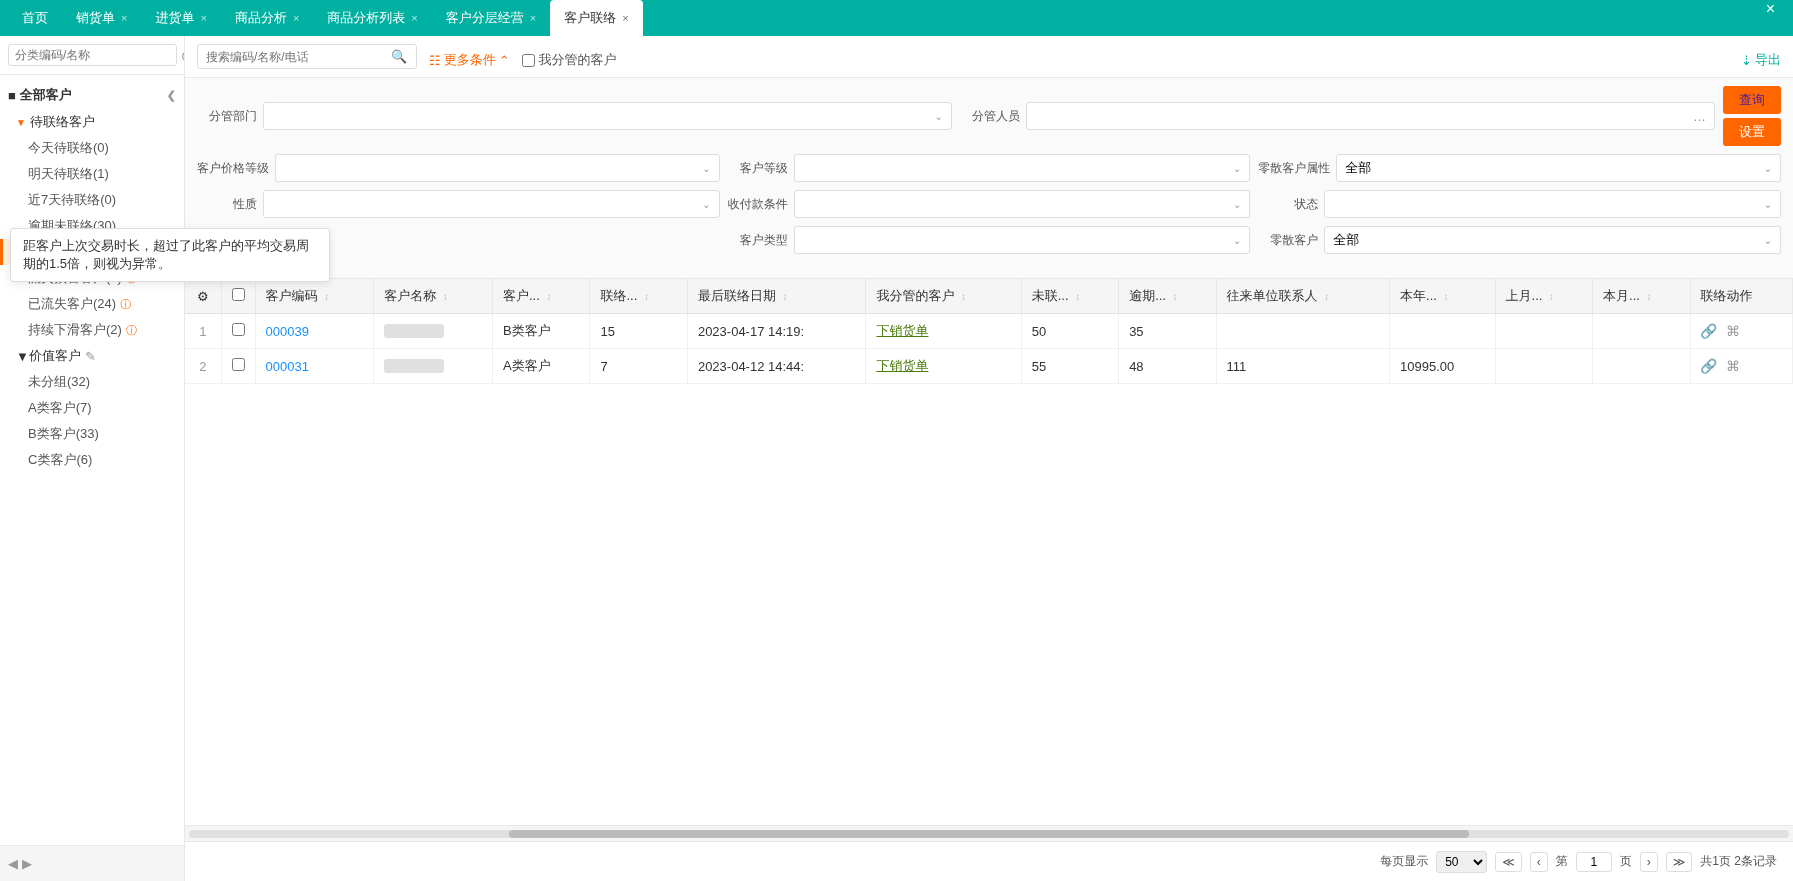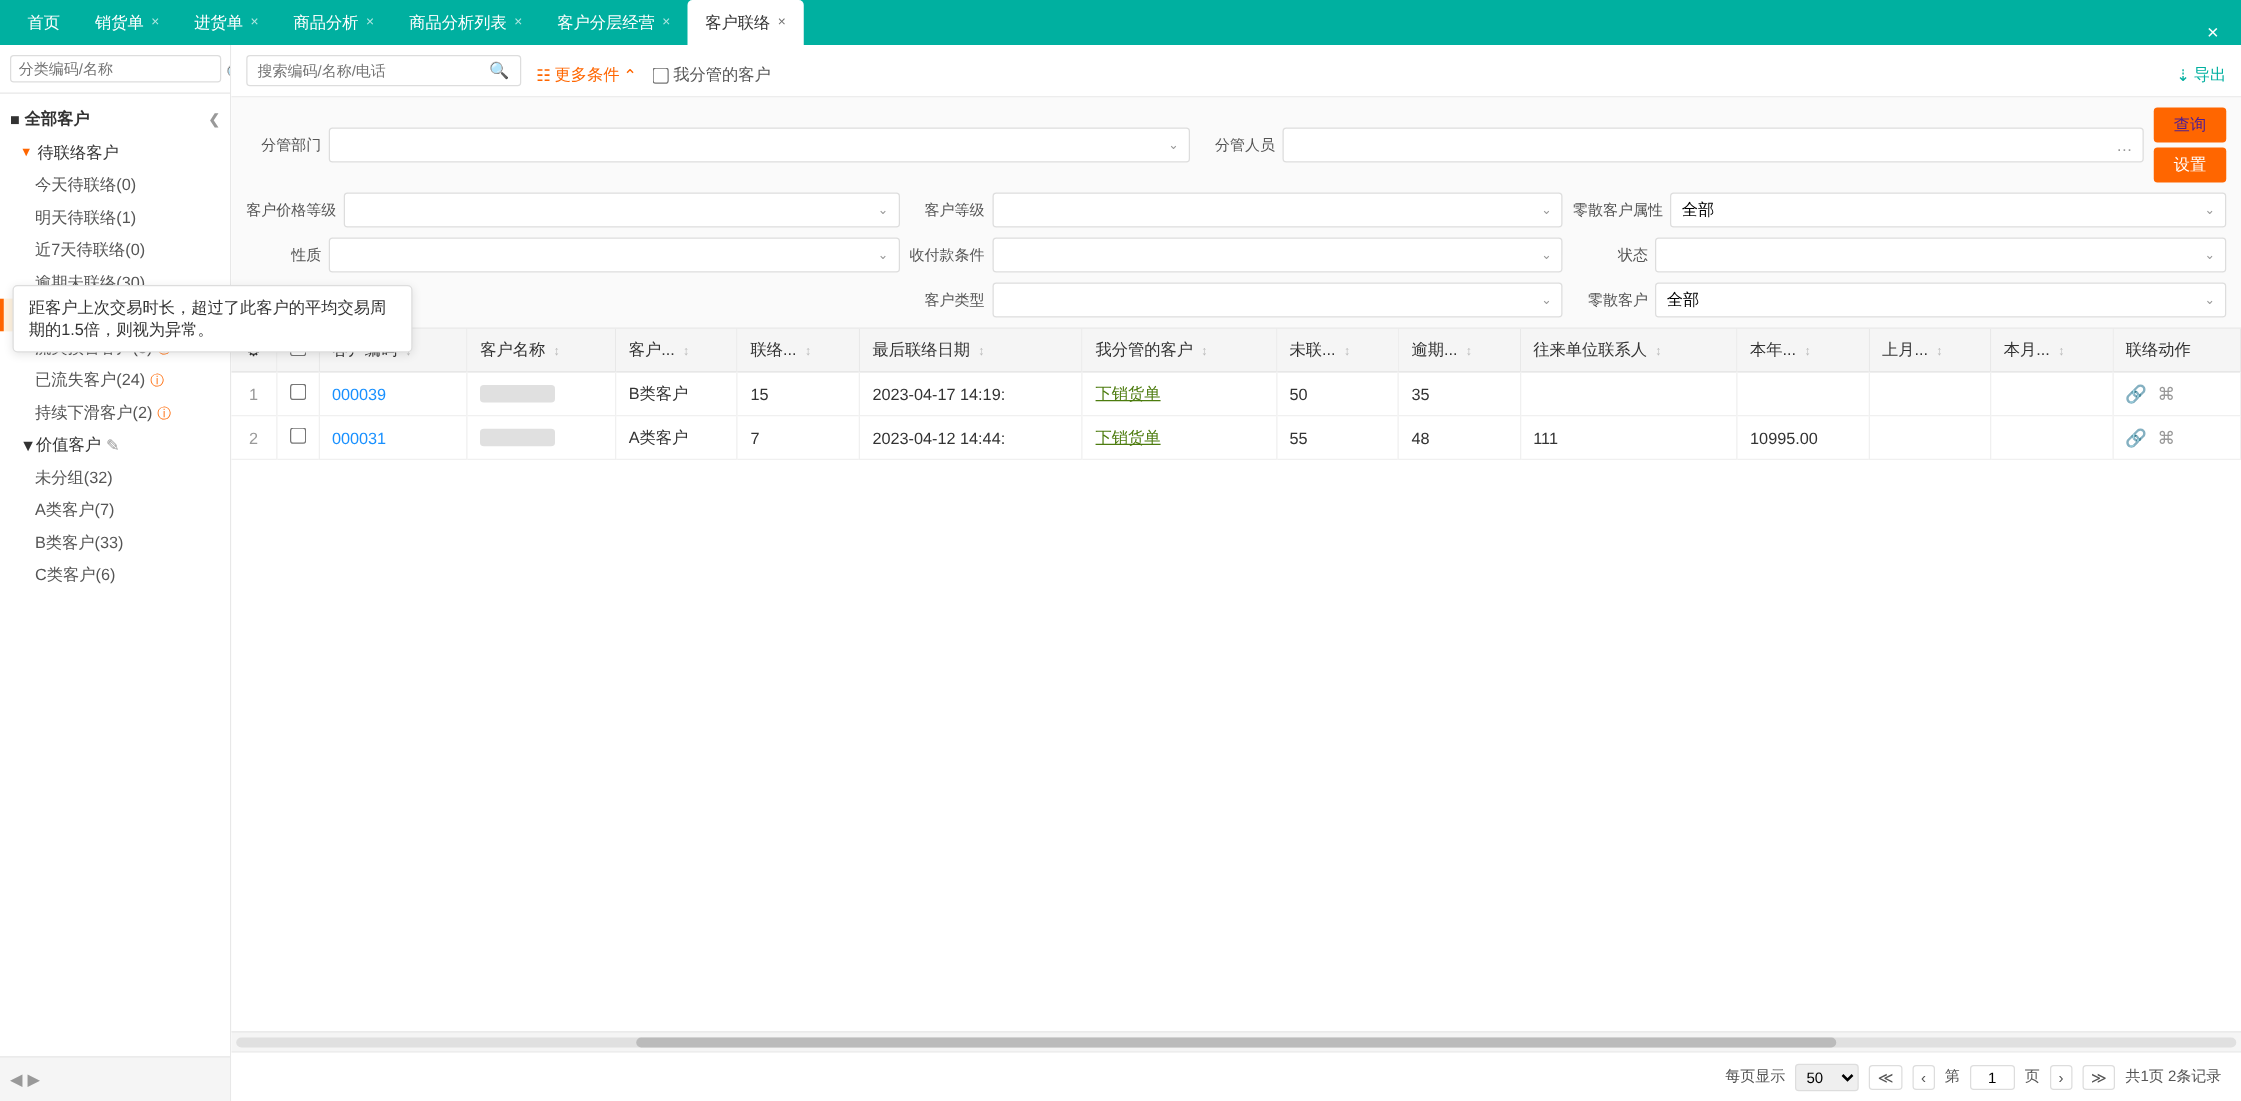--- a/index.html
+++ b/index.html
@@ -3,21 +3,21 @@
   <meta charset="utf-8">
   <style>
     * { box-sizing: border-box; margin: 0; padding: 0; font-family: "Microsoft YaHei", "PingFang SC", sans-serif; font-size: 13px; }
     body { background: #f5f5f5; overflow: hidden; width: 1793px; height: 881px; }
 
     
     .top-nav {
       background: #00b0a0;
       height: 36px;
       display: flex;
-      align-items: flex-end;
+      align-items: flex-start;
       padding: 0 8px;
       color: white;
     }
     .nav-item {
       padding: 0 14px;
       height: 36px;
       display: flex;
       align-items: center;
       cursor: pointer;
       color: white;
@@ -215,21 +215,21 @@
       background: #fafafa;
       border-bottom: 1px solid #e8e8e8;
       padding: 8px 12px;
     }
     .filter-row {
       display: flex;
       align-items: center;
       gap: 8px;
       margin-bottom: 8px;
     }
-    .filter-row:last-child { margin-bottom: 0; }
+    .filter-row:last-child { margin-bottom: 16px; }
     .filter-field {
       display: flex;
       align-items: center;
       flex: 1;
       gap: 6px;
       min-width: 0;
     }
     .filter-label {
       color: #555;
       font-size: 12px;

